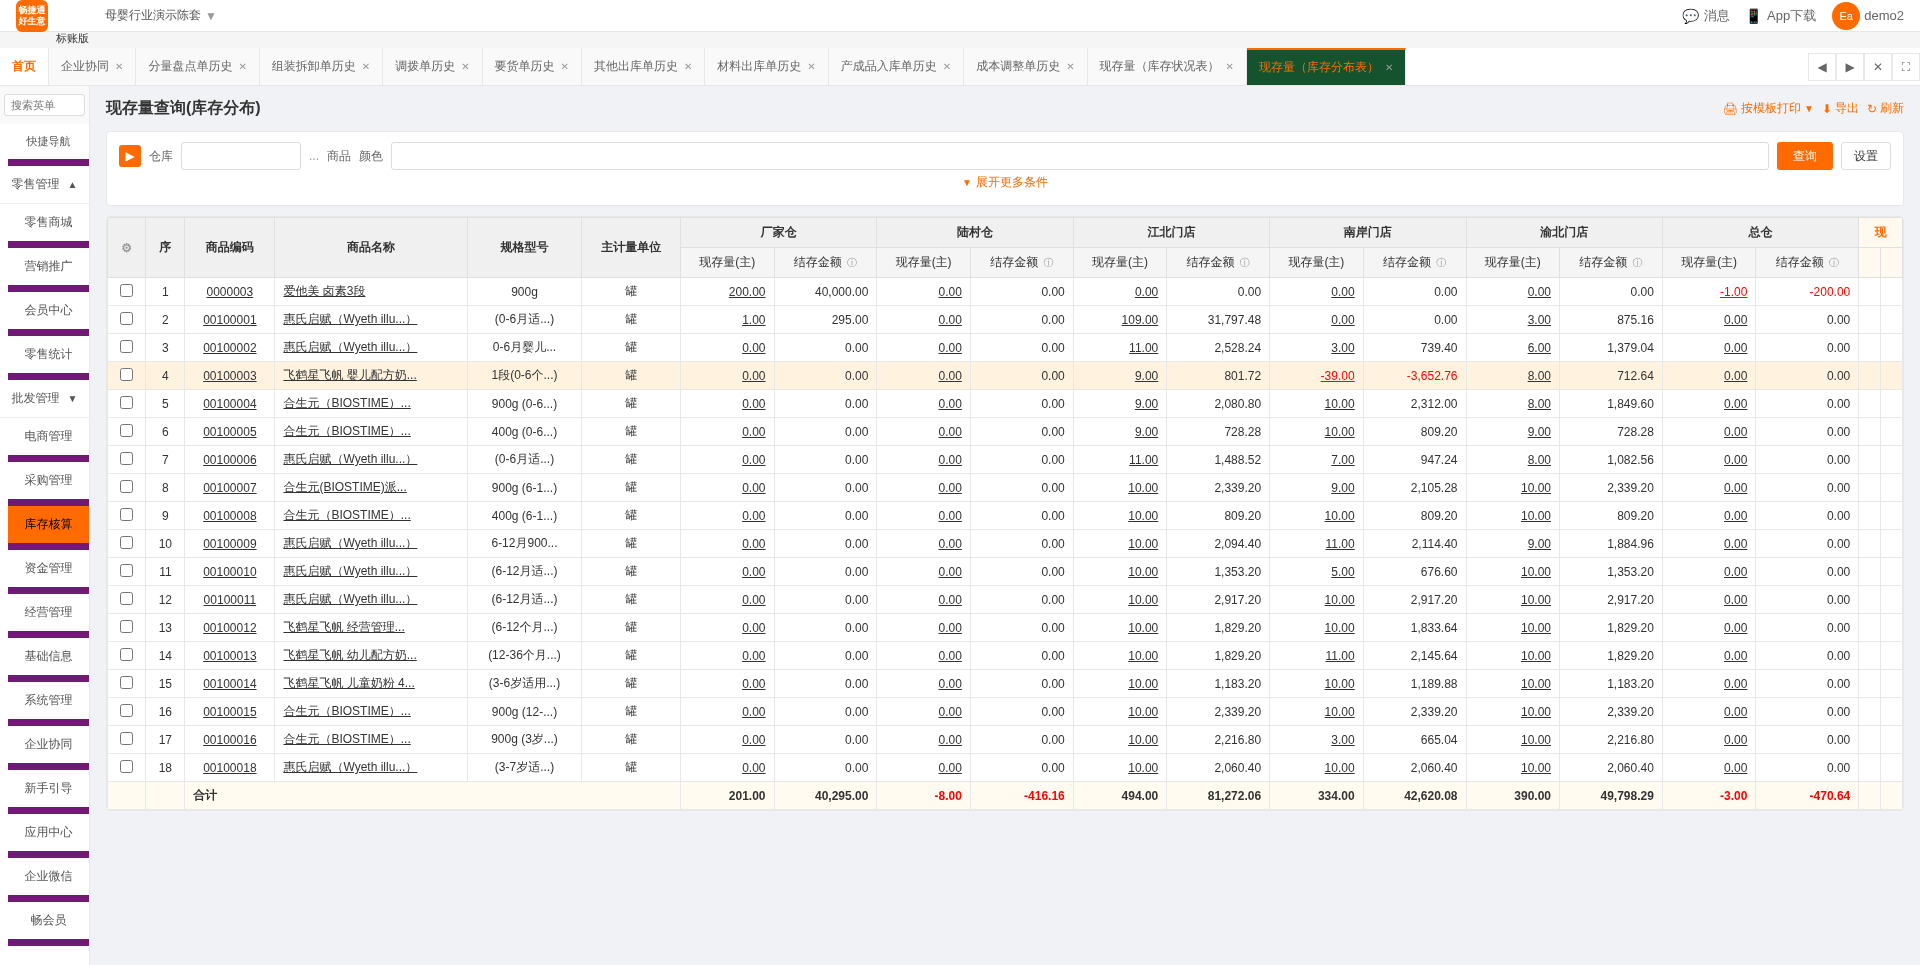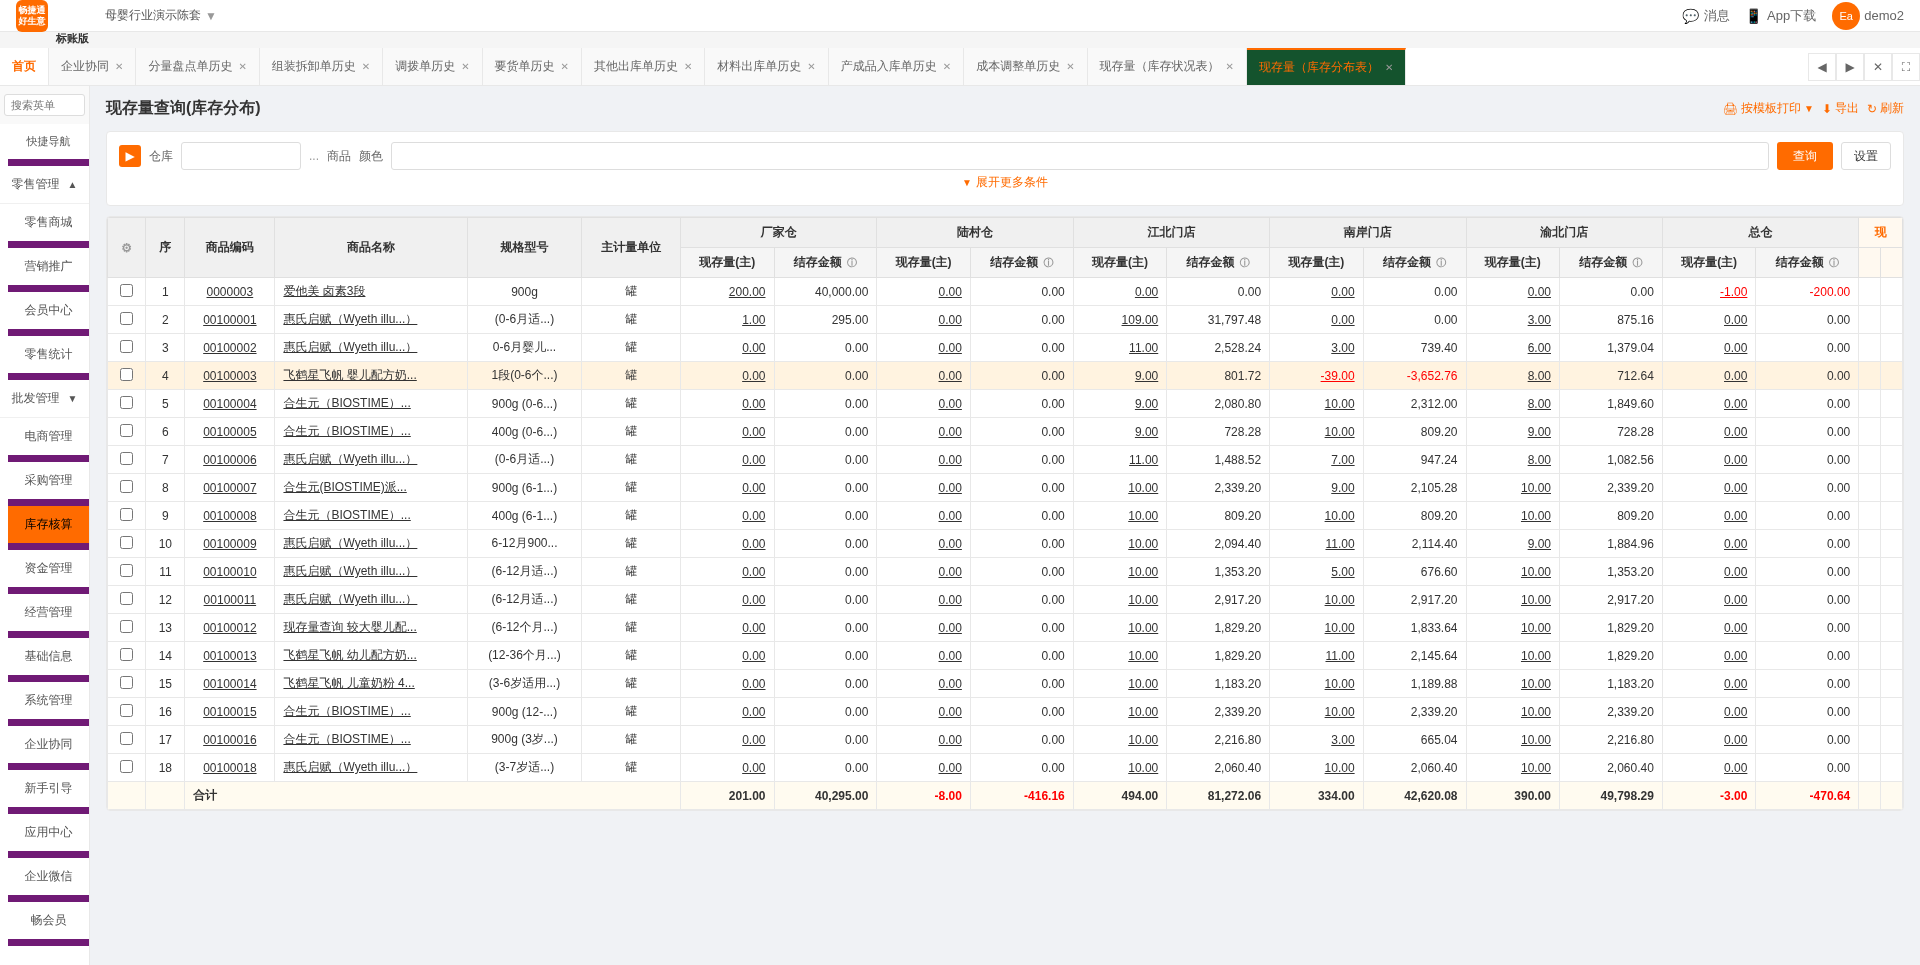--- a/index.html
+++ b/index.html
@@ -153,21 +153,21 @@
       min-width: 100%;
       border-collapse: collapse;
       font-size: 12px;
     }
     thead tr th {
       background: #f5f5f5;
       border: 1px solid #e0e0e0;
       padding: 6px 8px;
       text-align: center;
       white-space: nowrap;
-      font-weight: bold;
+      font-weight: normal;
       color: #333;
     }
     thead tr:first-child th { font-weight: bold; background: #f0f0f0; }
     tbody tr td {
       border: 1px solid #e8e8e8;
       padding: 5px 8px;
       text-align: center;
       white-space: nowrap;
       color: #333;
     }
@@ -186,21 +186,21 @@
     .info-icon { color: #999; font-size: 10px; cursor: pointer; margin-left: 2px; }
   </style>
 </head>
 <body>
 
 <div class="top-bar">
   <div class="logo-area">
     <div class="logo-icon">
       <span style="font-size:9px; line-height:1.2; text-align:center;">畅捷通<br>好生意</span>
     </div>
-    <span style="font-size:11px; color:#333; font-weight:bold;margin-top:46px;">标账版</span>
+    <span style="font-size:11px; color:#333; font-weight:normal;margin-top:46px;">标账版</span>
     <div style="display:flex; align-items:center; gap:4px; margin-left:8px;">
       <span style="font-size:12px; color:#555;">母婴行业演示陈套</span>
       <span style="color:#999;">▼</span>
     </div>
   </div>
   <div class="top-right">
     <div class="top-right-item">
       <span style="font-size:14px;">💬</span>
       <span>消息</span>
     </div>
@@ -675,21 +675,21 @@
     <td class="number-cell">2,917.20</td>
     <td class="number-cell underline ">0.00</td>
     <td class="number-cell ">0.00</td>
     <td></td>
     <td></td>
   </tr>
             <tr>
     <td><input type="checkbox" style="cursor: pointer;"></td>
     <td>13</td>
     <td class="underline">00100012</td>
-    <td class="underline" style="text-align:left; max-width:150px; overflow:hidden; text-overflow:ellipsis;">现存量查询 较大婴儿配...</td>
+    <td class="underline" style="text-align:left; max-width:150px; overflow:hidden; text-overflow:ellipsis;">飞鹤星飞帆 经营管理...</td>
     <td>(6-12个月...)</td>
     <td>罐</td>
     <td class="number-cell underline">0.00</td>
     <td class="number-cell">0.00</td>
     <td class="number-cell underline">0.00</td>
     <td class="number-cell">0.00</td>
     <td class="number-cell underline">10.00</td>
     <td class="number-cell">1,829.20</td>
     <td class="number-cell underline ">10.00</td>
     <td class="number-cell ">1,833.64</td>

